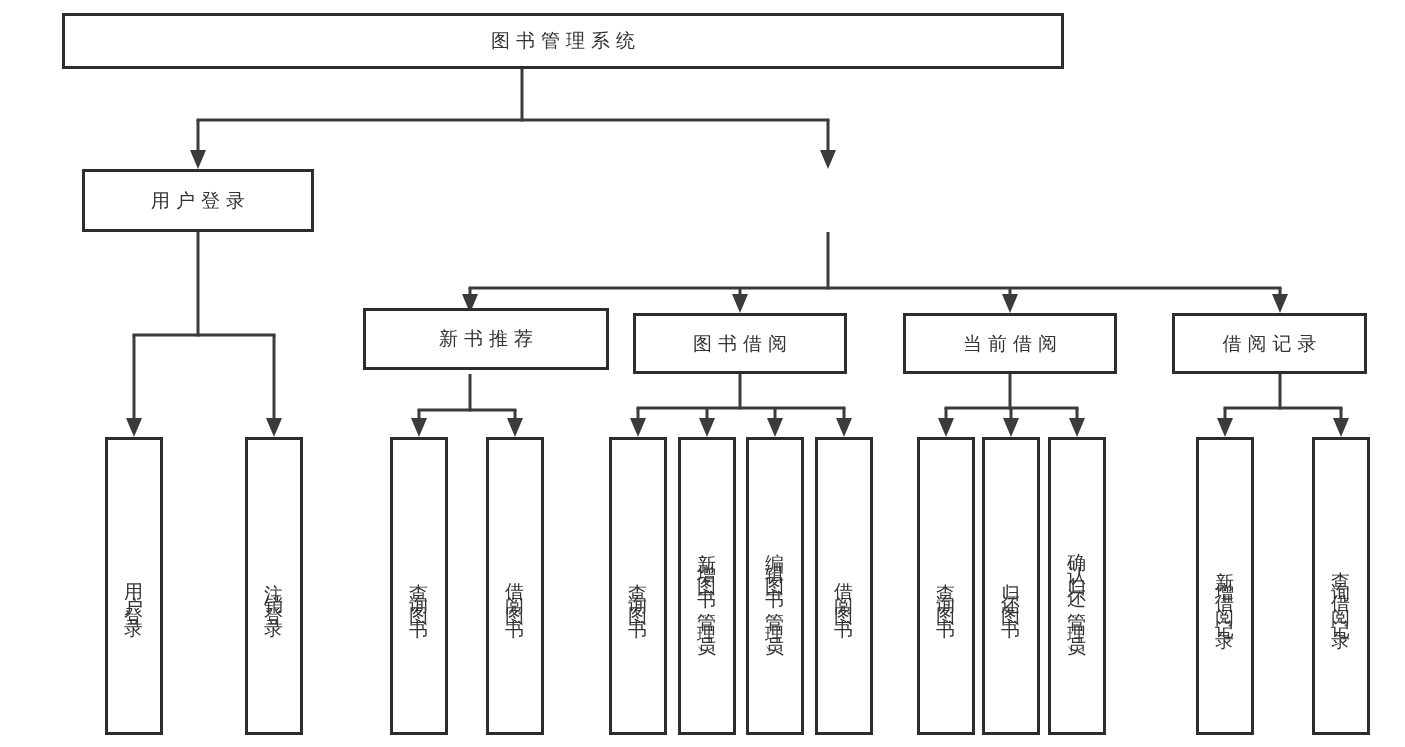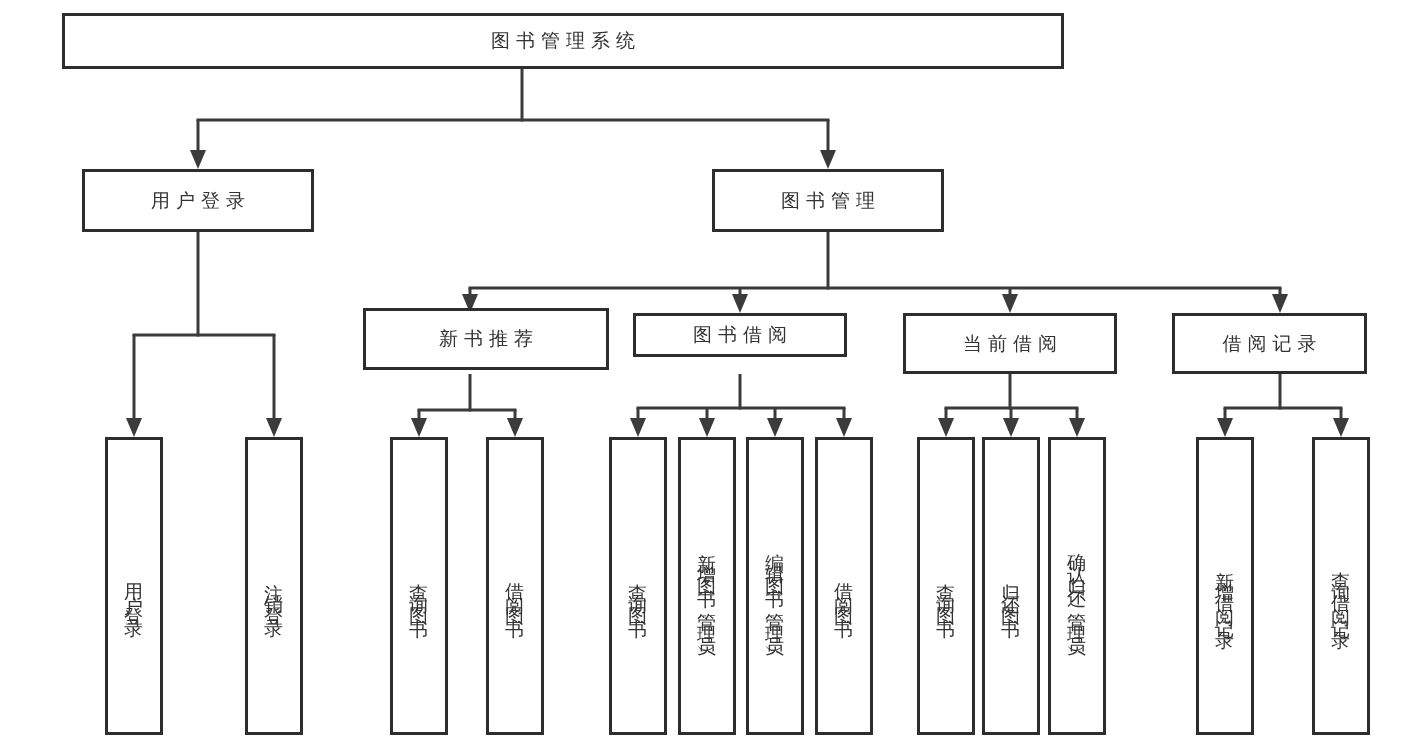--- a/index.html
+++ b/index.html
@@ -106,28 +106,25 @@
       <polygon points="1333,418 1349,418 1341,437" fill="#3b3b3b"></polygon>
     </svg>
 
   <div class="node" style="left:21px;top:13px;width:1002px;height:56px;margin-left:41px;">
     <span class="hl">图书管理系统</span>
   </div>
 
   <div class="node" style="left:82px;top:169px;width:232px;height:63px;">
     <span class="hl">用户登录</span>
   </div>
-  <div class="node" style="left:712px;top:169px;width:232px;height:63px;">
-    <span class="hl">图书管理</span>
-  </div>
 
   <div class="node" style="left:363px;top:308px;width:246px;height:62px;">
     <span class="hl">新书推荐</span>
   </div>
-  <div class="node" style="left:633px;top:313px;width:214px;height:44px;">
+  <div class="node" style="left:633px;top:313px;width:214px;height:61px;">
     <span class="hl">图书借阅</span>
   </div>
   <div class="node" style="left:903px;top:313px;width:214px;height:61px;">
     <span class="hl">当前借阅</span>
   </div>
   <div class="node" style="left:1172px;top:313px;width:195px;height:61px;">
     <span class="hl">借阅记录</span>
   </div>
 
   <div class="node leaf" style="left:105px;">

